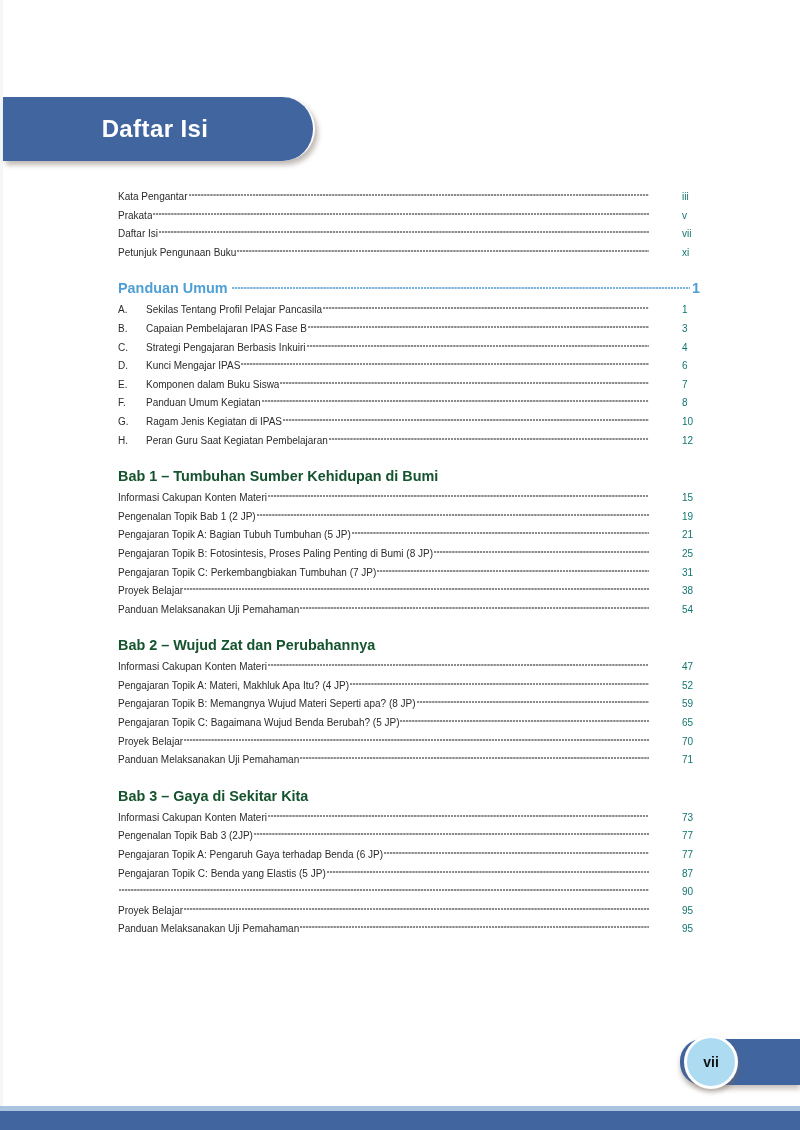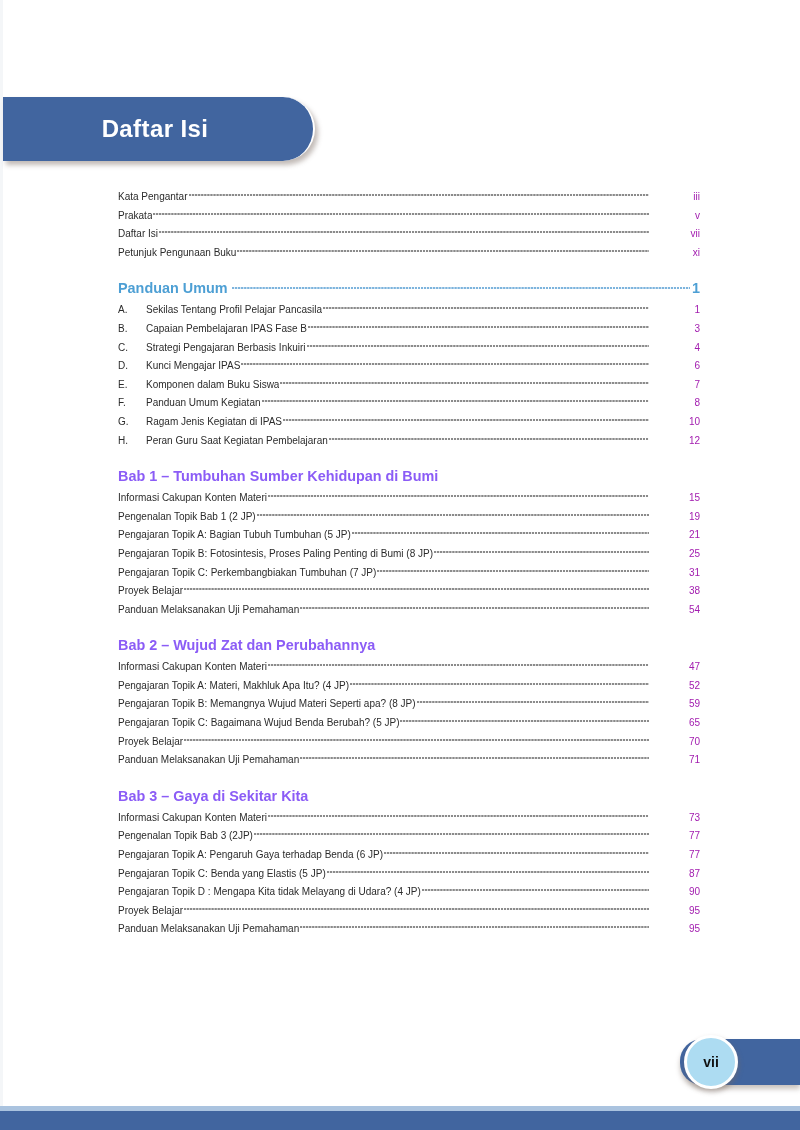--- a/index.html
+++ b/index.html
@@ -81,22 +81,22 @@
     position: relative;
     top: -2px;
     height: 6px;
     background-image: radial-gradient(circle at 1.1px 50%, #8b8b8b 1.05px, rgba(255,255,255,0) 1.2px);
     background-size: 3.05px 6px;
     background-repeat: repeat-x;
   }
   .entry .pg {
     flex: 0 0 auto;
     min-width: 18px;
-    text-align: right;
-    color: #a21caf;
+    text-align: left;
+    color: #0f766e;
     margin-left: 32px;
   }
 
   
   .entry.lettered .label { padding-left: 0; }
 
   
   .section-head {
     font-size: 14.4px;
     font-weight: bold;
@@ -116,21 +116,21 @@
     top: -2px;
     height: 6px;
     background-image: radial-gradient(circle at 1.2px 50%, #7db4dd 1.15px, rgba(255,255,255,0) 1.3px);
     background-size: 3.05px 6px;
     background-repeat: repeat-x;
   }
   .section-head.with-leader .pg {
     flex: 0 0 auto;
     text-align: right;
   }
-  .section-head.plain { color: #8b5cf6; }
+  .section-head.plain { color: #14532d; }
 
   .block { margin-top: 0; }
   .group-gap { height: 14px; }
 
   
   .bottom-tab {
     position: absolute;
     right: 0;
     top: 1039px;
     width: 120px;
@@ -370,21 +370,20 @@
         <span class="label">Pengajaran Topik A: Pengaruh Gaya terhadap Benda (6 JP)</span>
         <span class="dots"></span>
         <span class="pg">77</span>
       </div>
       <div class="entry">
         <span class="label">Pengajaran Topik C: Benda yang Elastis (5 JP)</span>
         <span class="dots"></span>
         <span class="pg">87</span>
       </div>
       <div class="entry">
-        <span class="label">Pengajaran Topik D : Mengapa Kita tidak Melayang di Udara? (4 JP)</span>
         <span class="dots"></span>
         <span class="pg">90</span>
       </div>
       <div class="entry">
         <span class="label">Proyek Belajar</span>
         <span class="dots"></span>
         <span class="pg">95</span>
       </div>
       <div class="entry">
         <span class="label">Panduan Melaksanakan Uji Pemahaman</span>

